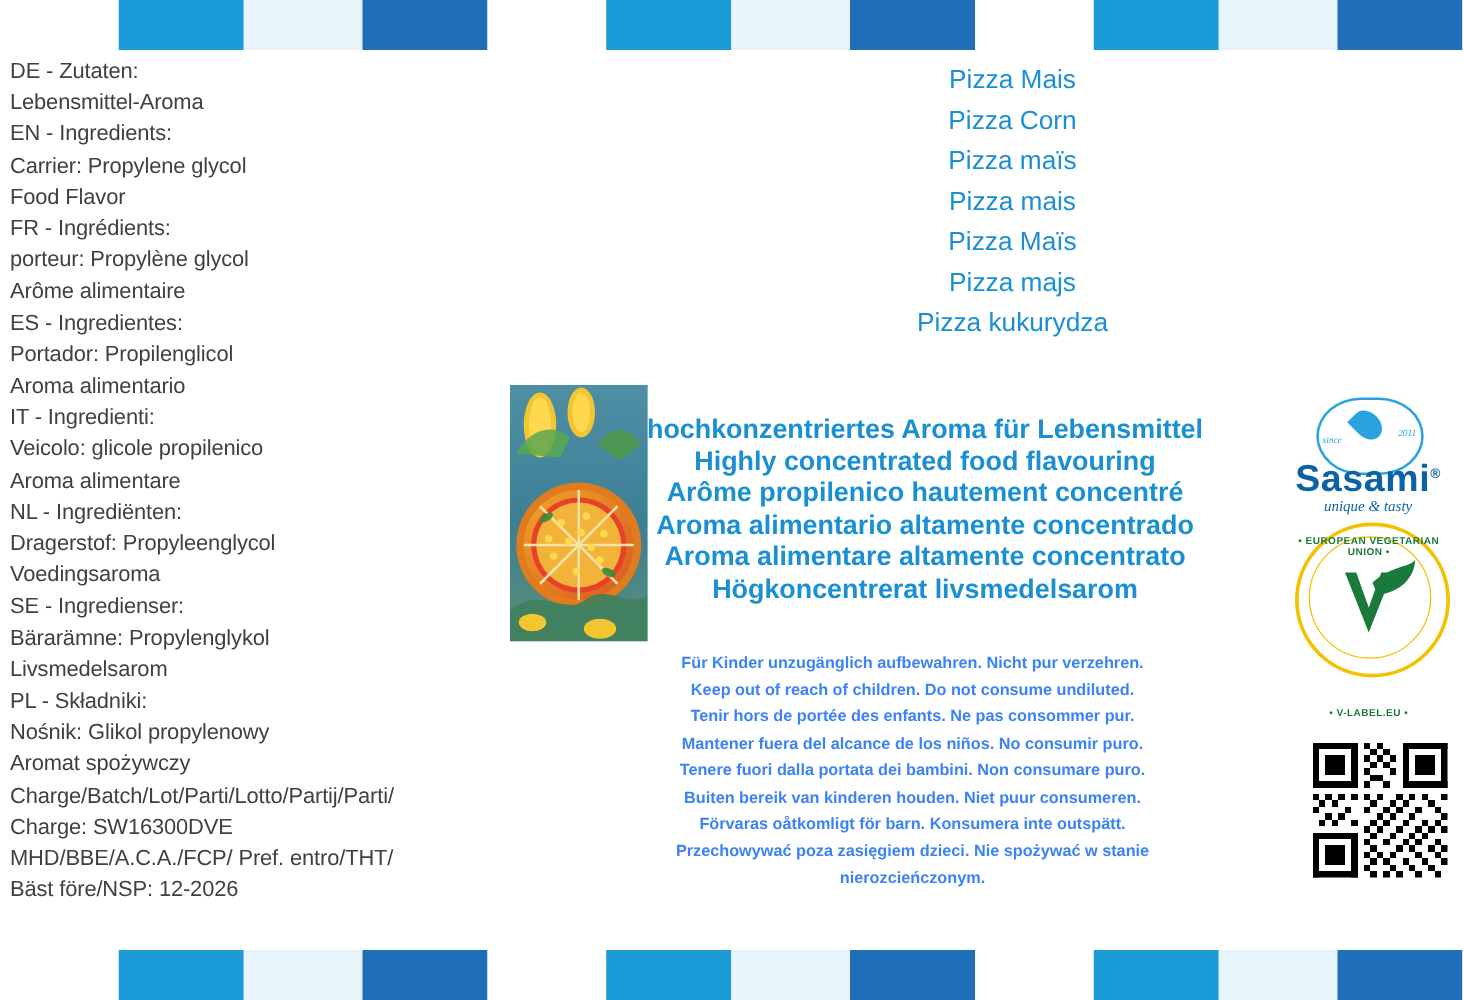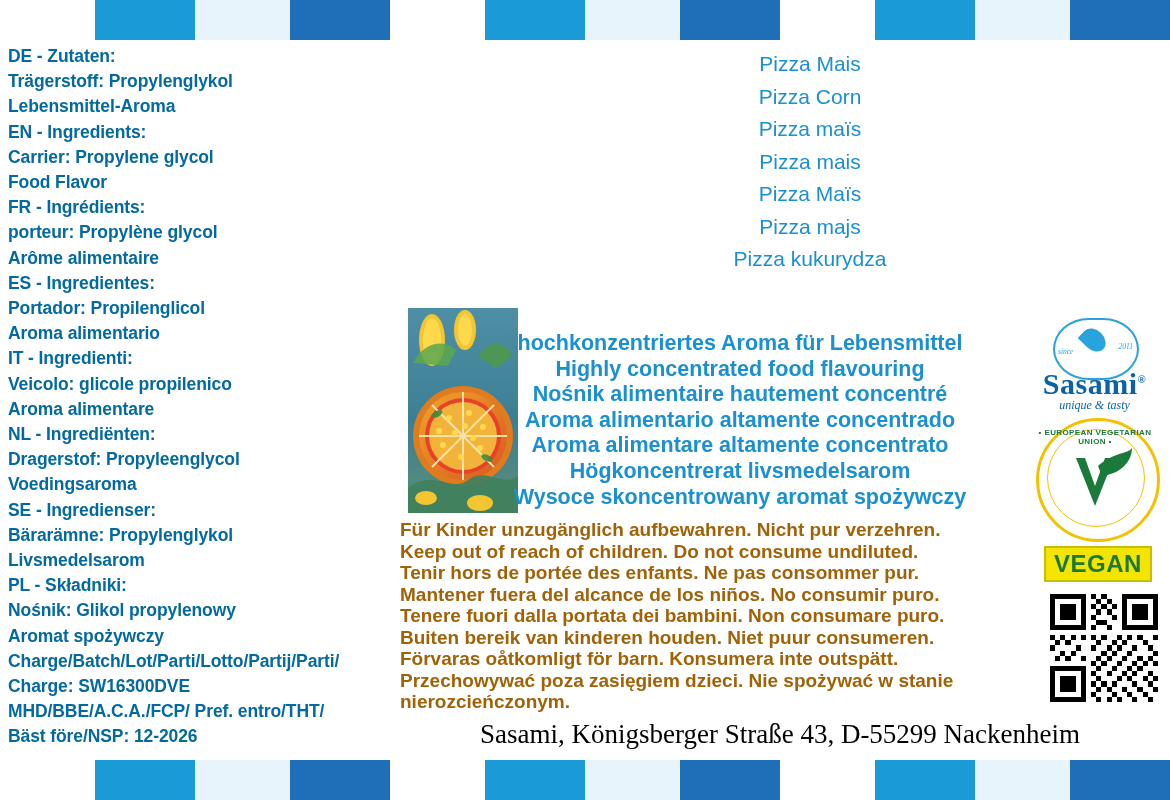--- a/index.html
+++ b/index.html
@@ -16,21 +16,21 @@
   }
   
   .strip{position:absolute;left:0;width:1170px;height:40px;display:flex;}
   .strip.top{top:0;}
   .strip.bottom{bottom:0;}
   .strip .cell{height:40px;}
 
   
   .ingredients{
     position:absolute;left:8px;top:44px;width:400px;
-    font-size:17.5px;font-weight:bold;color:#0369a1;
+    font-size:17.5px;font-weight:normal;color:#404040;
     line-height:25.2px;
     letter-spacing:-0.1px;
   }
   .ingredients div{white-space:nowrap;}
 
   
   .names{
     position:absolute;left:560px;top:48px;width:500px;
     text-align:center;color:#1a8fd1;
     font-size:21px;font-weight:normal;line-height:32.5px;
@@ -39,22 +39,22 @@
   
   .claims{
     position:absolute;left:420px;top:303px;width:640px;
     text-align:center;color:#1a8fd1;
     font-size:21.5px;font-weight:bold;line-height:25.6px;margin-top:28px;
   }
 
   
   .warnings{
     position:absolute;left:400px;top:519px;width:660px;
-    color:#a16207;
-    font-size:19px;font-weight:bold;line-height:21.5px;
+    text-align:center;color:#3b82f6;
+    font-size:13px;font-weight:bold;line-height:21.5px;
   }
 
   
   .address{
     position:absolute;left:400px;top:718px;width:760px;
     text-align:center;color:#000;
     font-family:"Liberation Serif", serif;
     font-size:27px;line-height:32px;
   }
 
@@ -85,21 +85,21 @@
     position:absolute;left:36px;top:29px;font-size:7.5px;color:#29a3dd;
     font-family:"Liberation Serif", serif;font-style:italic;
   }
   .sasami-logo .year{
     position:absolute;right:34px;top:24px;font-size:7.5px;color:#29a3dd;
     font-family:"Liberation Serif", serif;font-style:italic;
   }
   .sasami-logo .word{
     position:absolute;left:0;top:49px;width:145px;
     font-size:30px;font-weight:bold;color:#0b63a6;
-    font-family:Liberation Serif, serif;letter-spacing:0.5px;
+    font-family:Liberation Sans, sans-serif;letter-spacing:0.5px;
   }
   .sasami-logo .word sup{font-size:11px;}
   .sasami-logo .tag{
     position:absolute;left:0;top:80px;width:145px;
     font-size:12px;color:#0b63a6;
     font-family:"Liberation Serif", serif;font-style:italic;
   }
 
   
   .vegan{
@@ -155,21 +155,20 @@
       <div class="cell" style="width: 95px; background: rgb(232, 244, 251);"></div>
       <div class="cell" style="width: 100px; background: rgb(31, 111, 184);"></div>
       <div class="cell" style="width: 95px; background: rgb(255, 255, 255);"></div>
       <div class="cell" style="width: 100px; background: rgb(26, 154, 214);"></div>
       <div class="cell" style="width: 95px; background: rgb(232, 244, 251);"></div>
       <div class="cell" style="width: 100px; background: rgb(31, 111, 184);"></div>
     </div>
 
   <div class="ingredients">
       <div>DE - Zutaten:</div>
-      <div>Trägerstoff: Propylenglykol</div>
       <div>Lebensmittel-Aroma</div>
       <div>EN - Ingredients:</div>
       <div>Carrier: Propylene glycol</div>
       <div>Food Flavor</div>
       <div>FR - Ingrédients:</div>
       <div>porteur: Propylène glycol</div>
       <div>Arôme alimentaire</div>
       <div>ES - Ingredientes:</div>
       <div>Portador: Propilenglicol</div>
       <div>Aroma alimentario</div>
@@ -262,40 +261,38 @@
       <g fill="#f2c531">
         <ellipse cx="18" cy="190" rx="11" ry="7"></ellipse>
         <ellipse cx="72" cy="195" rx="13" ry="8"></ellipse>
       </g>
     </svg>
   </div>
 
   <div class="claims">
       <div>hochkonzentriertes Aroma für Lebensmittel</div>
       <div>Highly concentrated food flavouring</div>
-      <div>Nośnik alimentaire hautement concentré</div>
+      <div>Arôme propilenico hautement concentré</div>
       <div>Aroma alimentario altamente concentrado</div>
       <div>Aroma alimentare altamente concentrato</div>
       <div>Högkoncentrerat livsmedelsarom</div>
-      <div>Wysoce skoncentrowany aromat spożywczy</div>
     </div>
 
   <div class="warnings">
       <div>Für Kinder unzugänglich aufbewahren. Nicht pur verzehren.</div>
       <div>Keep out of reach of children. Do not consume undiluted.</div>
       <div>Tenir hors de portée des enfants. Ne pas consommer pur.</div>
       <div>Mantener fuera del alcance de los niños. No consumir puro.</div>
       <div>Tenere fuori dalla portata dei bambini. Non consumare puro.</div>
       <div>Buiten bereik van kinderen houden. Niet puur consumeren.</div>
       <div>Förvaras oåtkomligt för barn. Konsumera inte outspätt.</div>
       <div>Przechowywać poza zasięgiem dzieci. Nie spożywać w stanie</div>
       <div>nierozcieńczonym.</div>
     </div>
 
-  <div class="address">Sasami, Königsberger Straße 43, D-55299 Nackenheim</div>
 
   <div class="sasami-logo">
     <div class="ring"></div>
     <div class="drop"></div>
     <div class="since">since</div>
     <div class="year">2011</div>
     <div class="word">
       <span>Sasami</span><sup>®</sup>
     </div>
     <div class="tag">unique &amp; tasty</div>
@@ -303,21 +300,20 @@
 
   <div class="vegan">
     <div class="circle"></div>
     <div class="inner"></div>
     <svg class="v" viewBox="0 0 118 118" xmlns="http://www.w3.org/2000/svg">
       <path d="M40 40 L59 88 L78 40 L69 40 L59 68 L49 40 Z" fill="#1a7a3c"></path>
       <path d="M62 48 C78 34 92 36 96 30 C96 44 84 56 66 58 Z" fill="#1a7a3c"></path>
     </svg>
     <div class="arc-top">• EUROPEAN VEGETARIAN UNION •</div>
     <div class="arc-bottom">• V-LABEL.EU •</div>
-    <div class="bar">VEGAN</div>
   </div>
 
   <div class="qr">
     <svg width="108" height="108" viewBox="0 0 21 21" shape-rendering="crispEdges" xmlns="http://www.w3.org/2000/svg">
       <rect width="21" height="21" fill="#fff"></rect>
       <g fill="#000">
         <rect x="0" y="0" width="7" height="1"></rect>
           <rect x="0" y="6" width="7" height="1"></rect>
         <rect x="0" y="0" width="1" height="7"></rect>
           <rect x="6" y="0" width="1" height="7"></rect>

